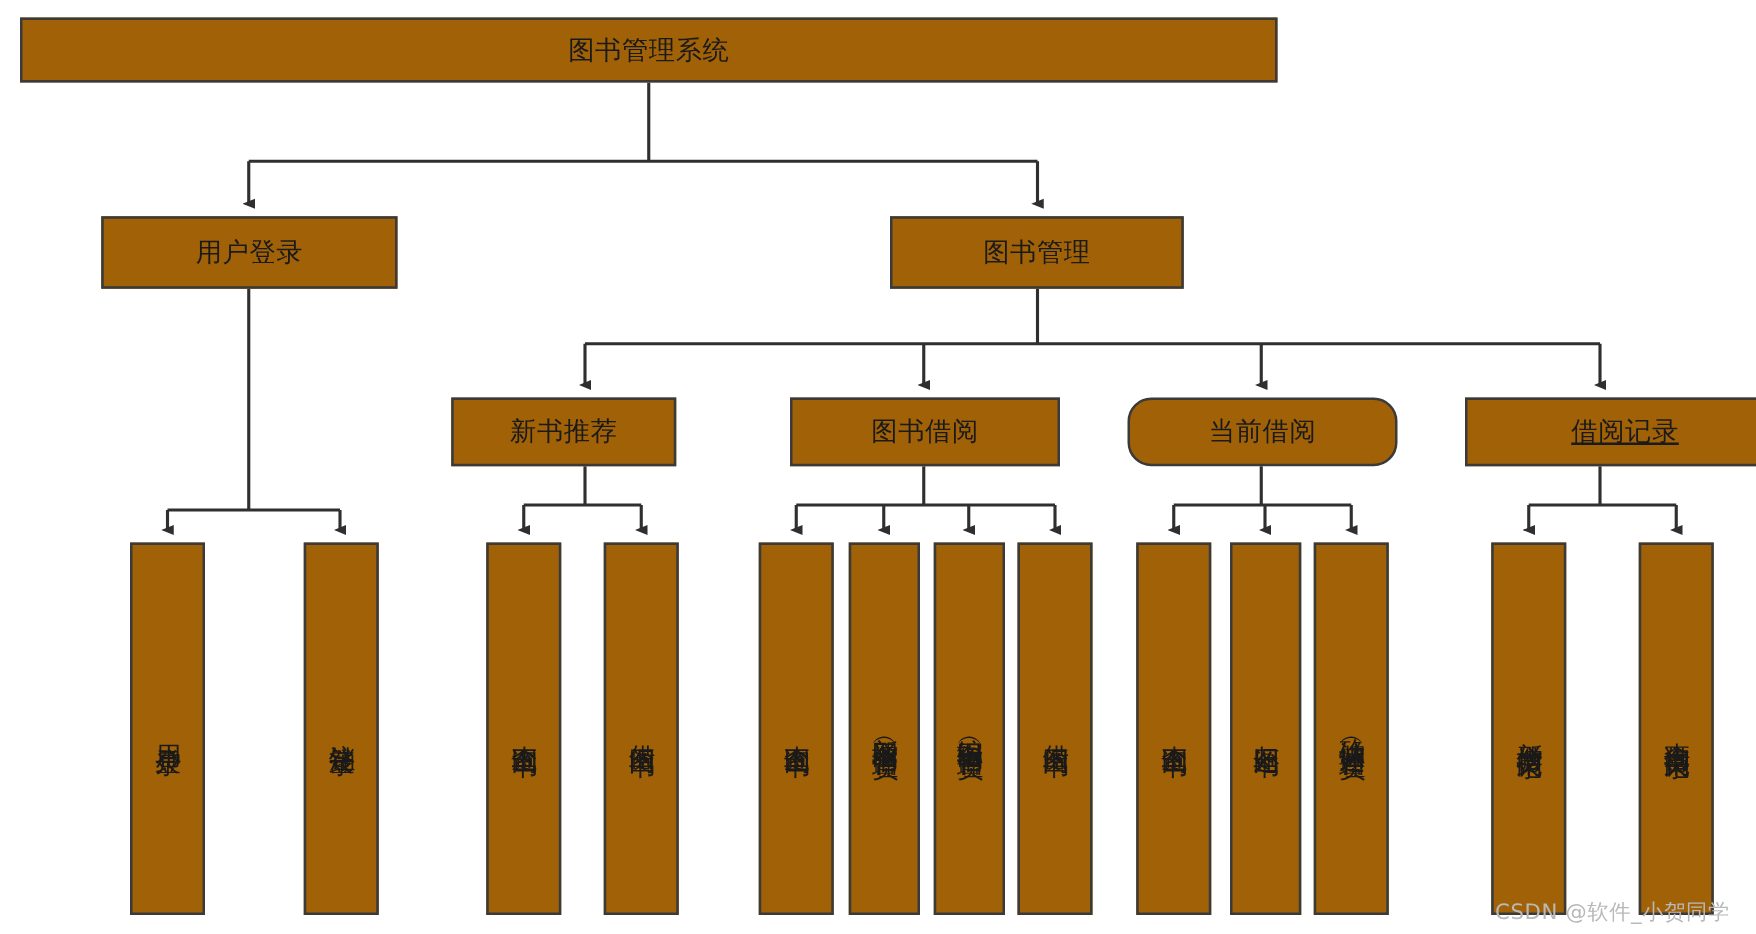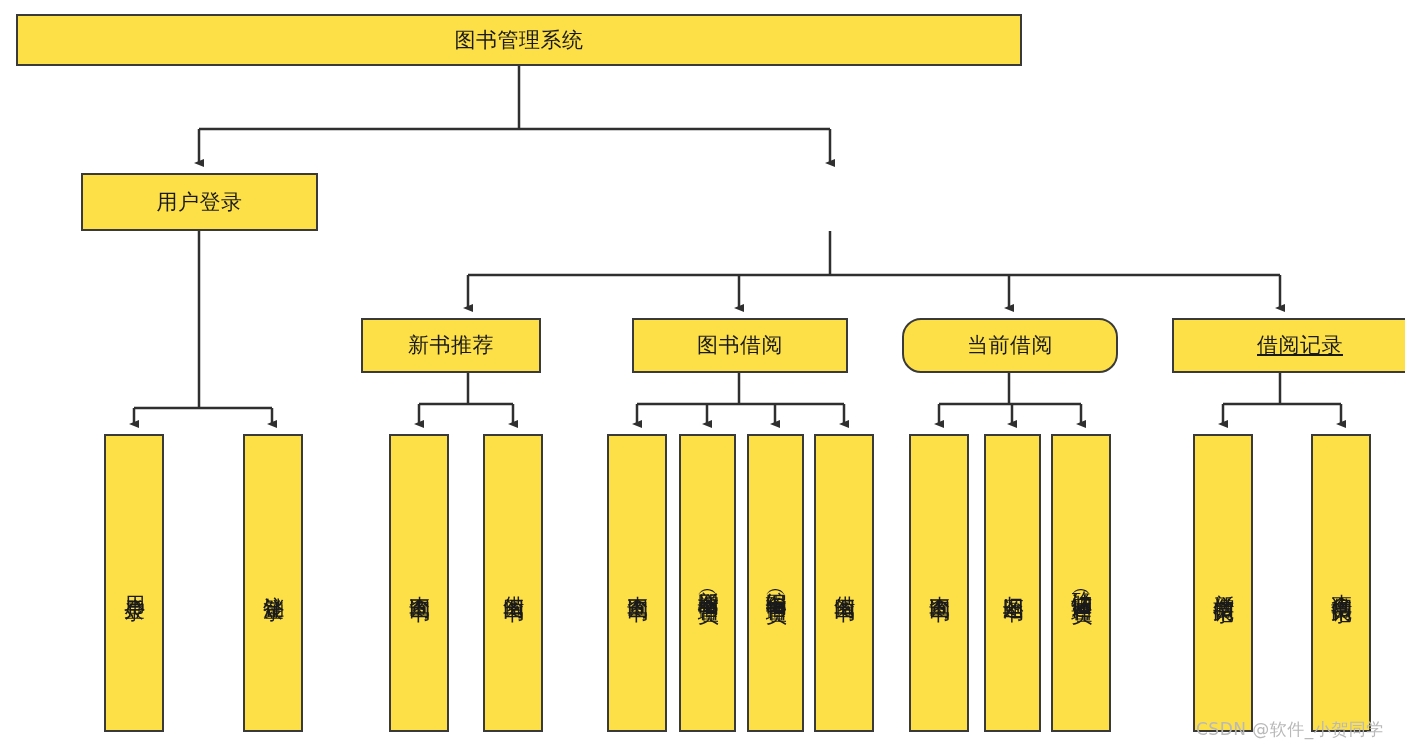--- a/index.html
+++ b/index.html
@@ -22,21 +22,21 @@
     left: 0;
     top: 0;
     width: 1405px;
     height: 747px;
     pointer-events: none;
   }
   .node {
     position: absolute;
     box-sizing: border-box;
     border: 2px solid #3a3a3a;
-    background: #fde047;
+    background: #a16207;
     display: flex;
     align-items: center;
     justify-content: center;
     color: #1a1a1a;
   }
   .node .label {
     font-size: 21px;
     line-height: 1.15;
     letter-spacing: 0.5px;
     white-space: nowrap;
@@ -117,20 +117,23 @@
     </g>
   </svg>
 
   <div class="node" id="node-root" style="left: 16px; top: 14px; width: 1006px; height: 52px;">
     <span class="label">图书管理系统</span>
   </div>
 
   <div class="node" id="node-l2-0" style="left: 81px; top: 173px; width: 237px; height: 58px;">
     <span class="label">用户登录</span>
   </div>
+  <div class="node" id="node-l2-1" style="left: 712px; top: 173px; width: 235px; height: 58px;">
+    <span class="label">图书管理</span>
+  </div>
 
   <div class="node" id="node-l3-0" style="left: 361px; top: 318px; width: 180px; height: 55px;">
     <span class="label">新书推荐</span>
   </div>
   <div class="node" id="node-l3-1" style="left: 632px; top: 318px; width: 216px; height: 55px;">
     <span class="label">图书借阅</span>
   </div>
   <div class="node" id="node-l3-2" style="left: 902px; top: 318px; width: 216px; height: 55px; border-radius: 19px;">
     <span class="label">当前借阅</span>
   </div>

